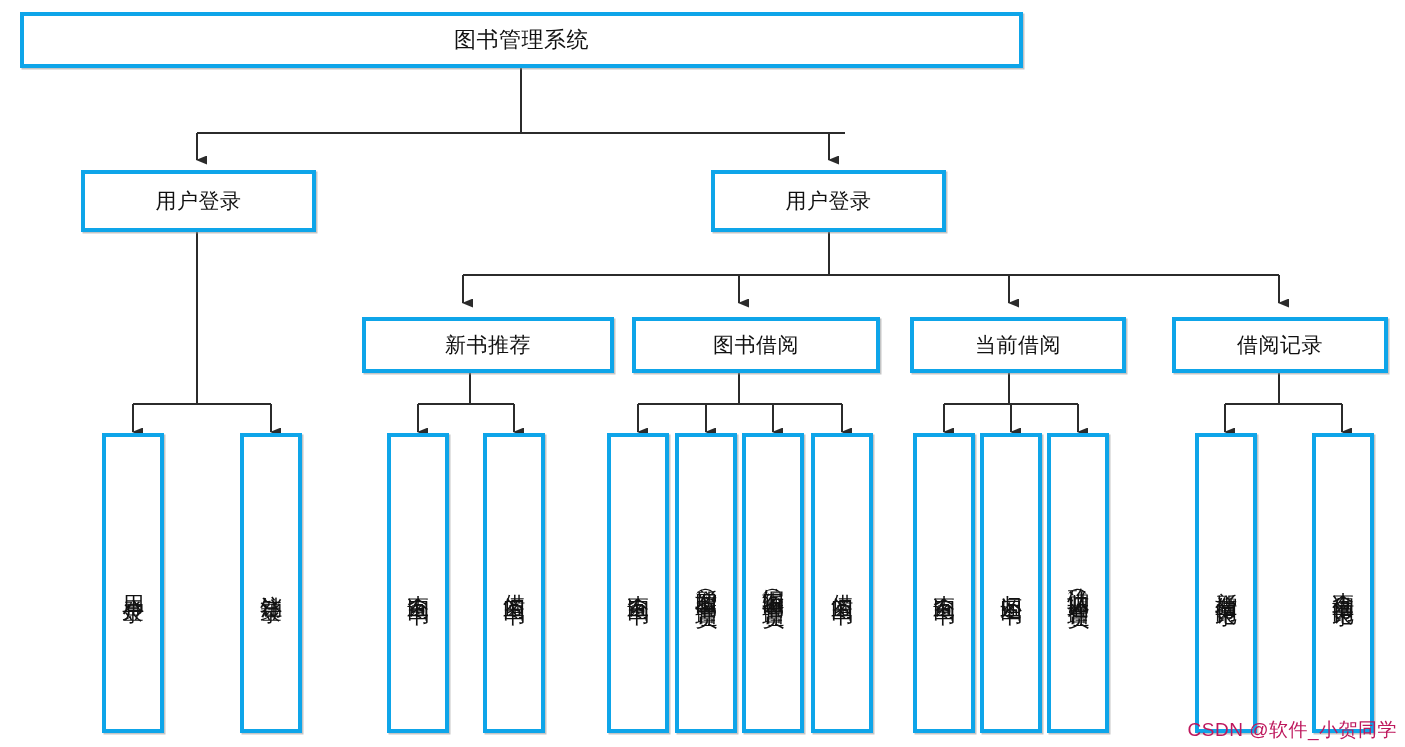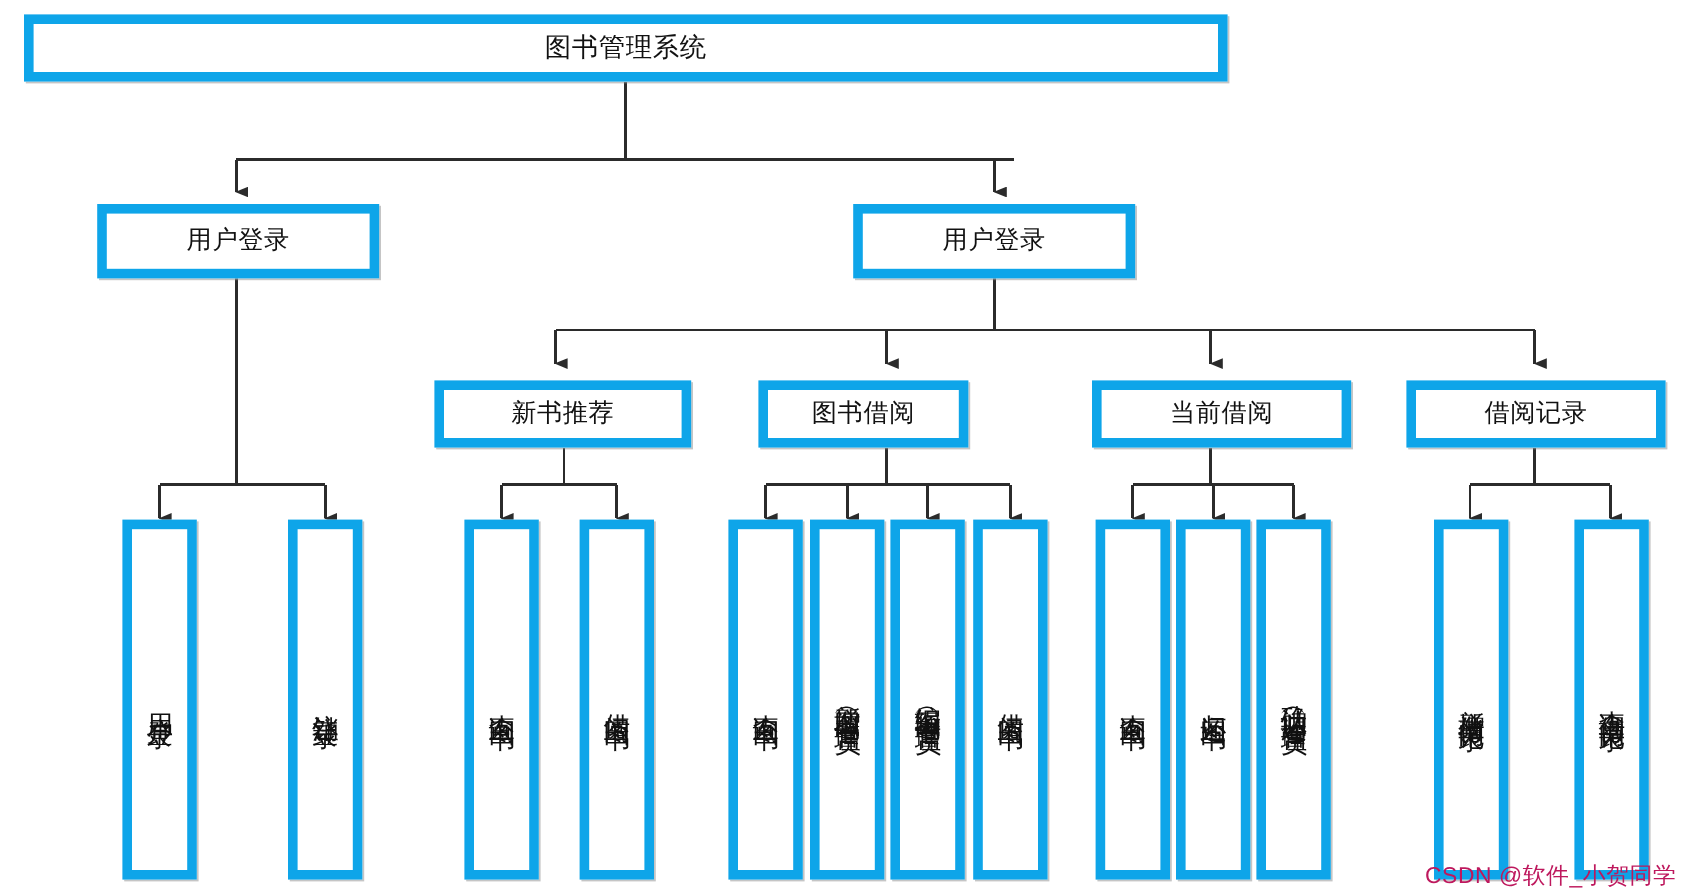--- a/index.html
+++ b/index.html
@@ -23,21 +23,21 @@
     left: 0;
     top: 0;
     width: 1405px;
     height: 747px;
     pointer-events: none;
   }
   .node {
     position: absolute;
     box-sizing: border-box;
     background: #ffffff;
-    border: 8px solid #0ea5e9;
+    border: 4px solid #0ea5e9;
     box-shadow: 1.5px 1.5px 0 0 rgba(150,150,150,0.55);
     display: flex;
     align-items: center;
     justify-content: center;
     color: #111111;
   }
   .node-label {
     display: block;
     text-align: center;
     line-height: 1.18;
@@ -137,24 +137,24 @@
     <span class="node-label">图书管理系统</span>
   </div>
 
   <div class="node horiz" style="left:81px; top:170px; width:235px; height:62px;">
     <span class="node-label">用户登录</span>
   </div>
   <div class="node horiz" style="left:711px; top:170px; width:235px; height:62px;">
     <span class="node-label">用户登录</span>
   </div>
 
-  <div class="node horiz" style="left:362px; top:317px; width:214px; height:56px;">
+  <div class="node horiz" style="left:362px; top:317px; width:252px; height:56px;">
     <span class="node-label">新书推荐</span>
   </div>
-  <div class="node horiz" style="left:632px; top:317px; width:175px; height:56px;">
+  <div class="node horiz" style="left:632px; top:317px; width:248px; height:56px;">
     <span class="node-label">图书借阅</span>
   </div>
   <div class="node horiz" style="left:910px; top:317px; width:216px; height:56px;">
     <span class="node-label">当前借阅</span>
   </div>
   <div class="node horiz" style="left:1172px; top:317px; width:216px; height:56px;">
     <span class="node-label">借阅记录</span>
   </div>
 
   <div class="node vert" style="left:102px; top:433px; width:62px; height:300px;">

